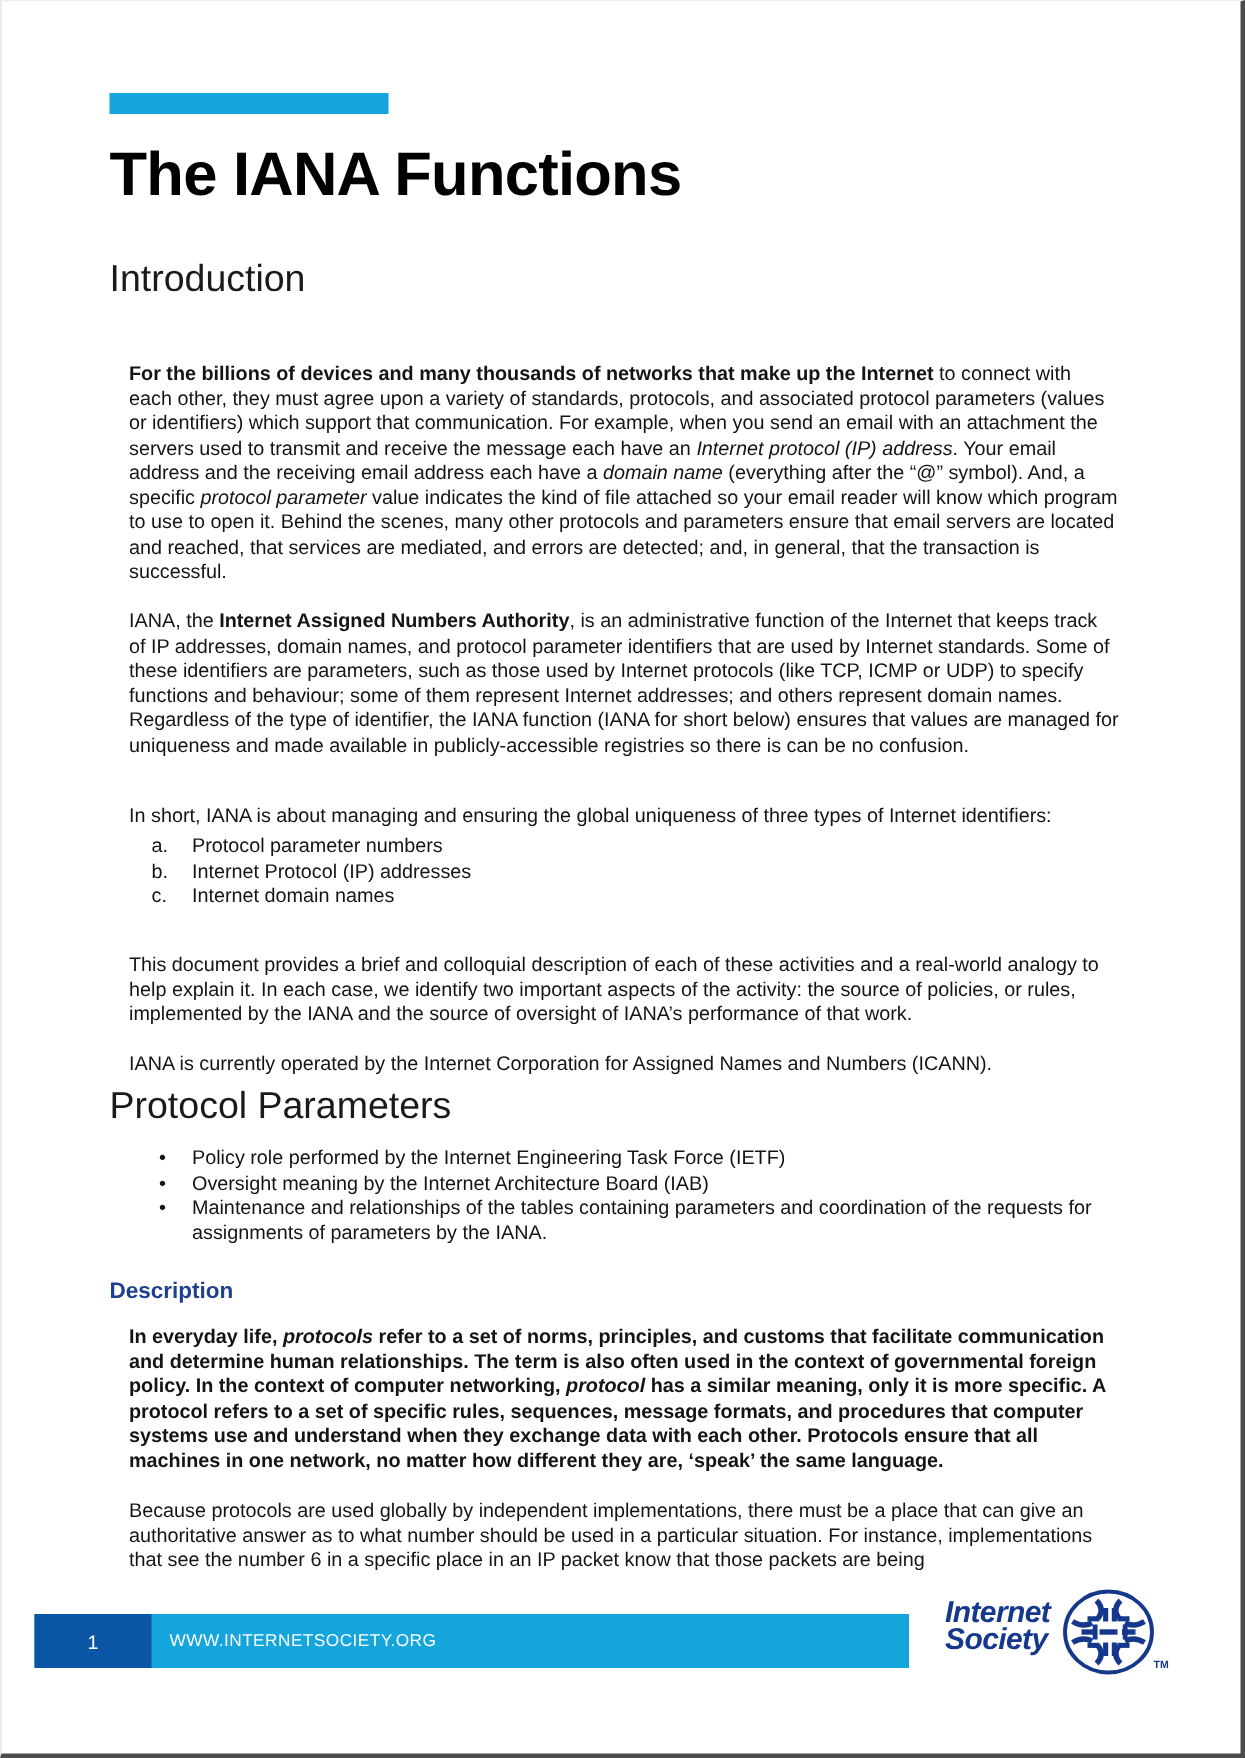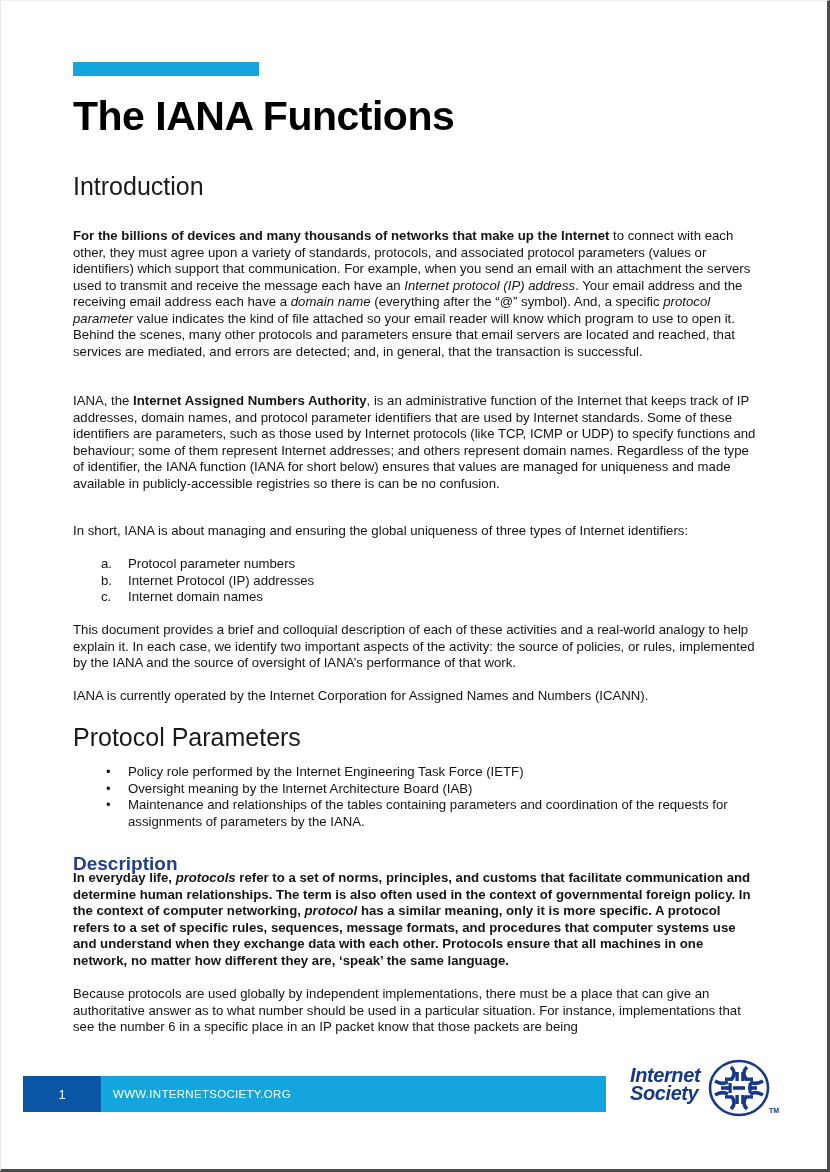--- a/index.html
+++ b/index.html
@@ -61,29 +61,29 @@
   .h1 {
     margin: 0;
     font-size: 25px;
     font-weight: normal;
     color: #1a1a1a;
     line-height: 1.1;
   }
 
   .h2-blue {
     margin: 0;
-    font-size: 19px;
+    font-size: 15px;
     font-weight: bold;
     color: #1f3f8f;
     line-height: 1.25;
   }
 
   
   p.body {
-    margin: 0;
+    margin: 13px;
     font-size: 13.2px;
     line-height: 16.5px;
     color: #141414;
     text-align: left;
   }
 
   p.body b { font-weight: bold; }
   p.body i { font-style: italic; }
 
   

